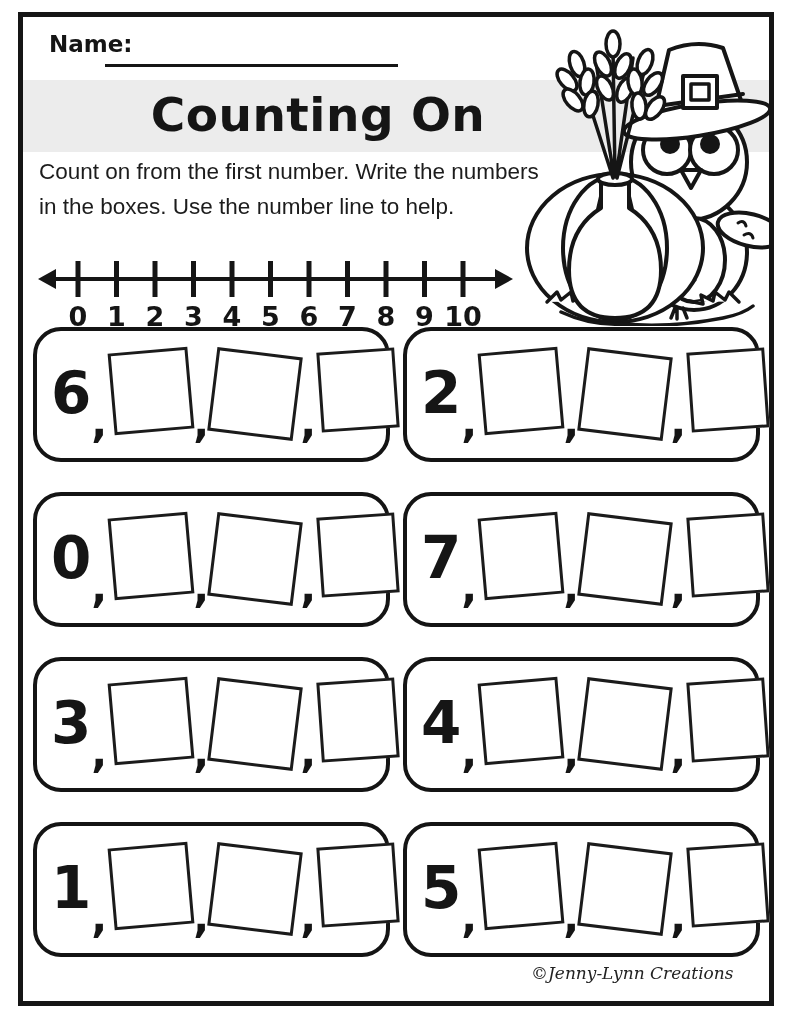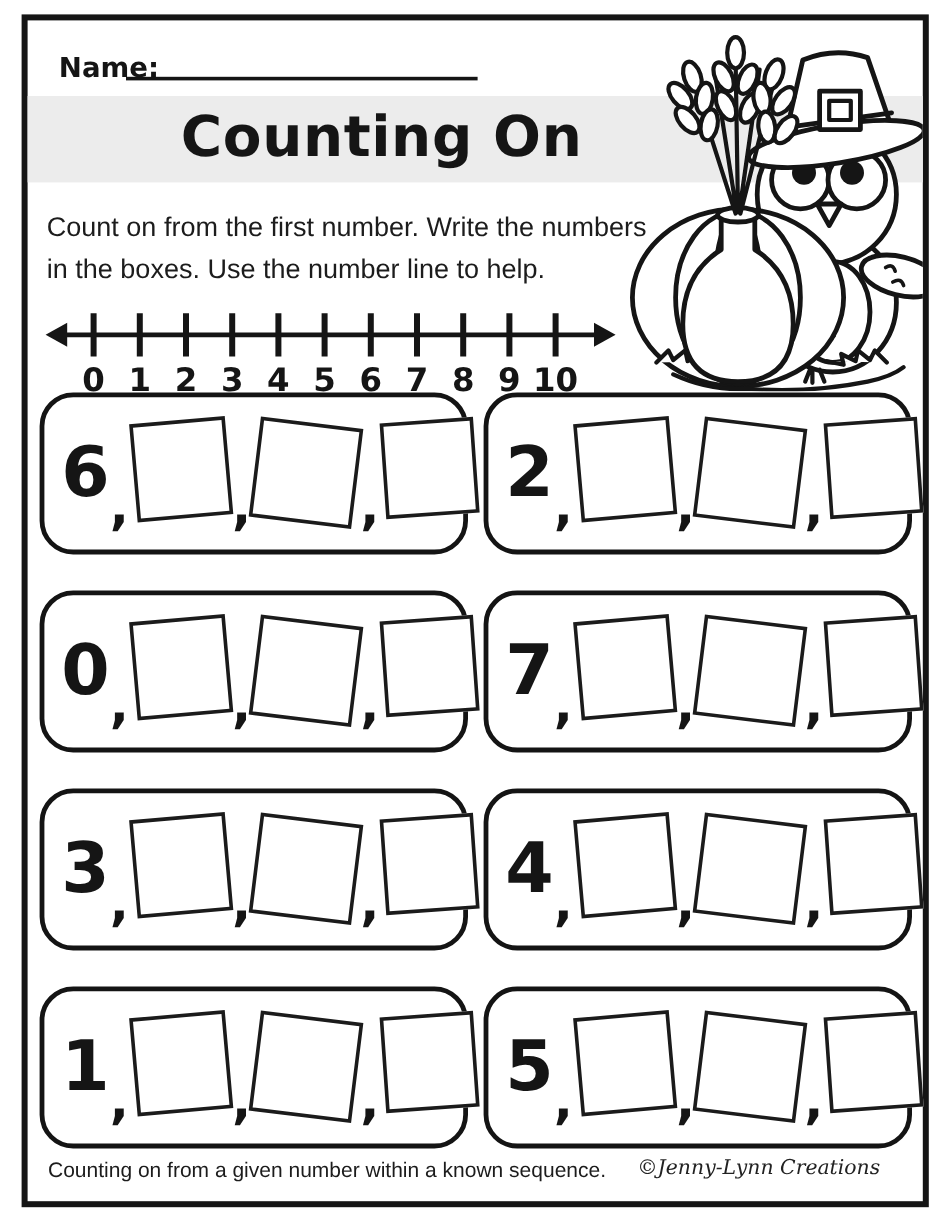--- a/index.html
+++ b/index.html
@@ -1,26 +1,26 @@
 <!DOCTYPE html>
 <html><head>
 <meta charset="utf-8">
 <style>
   html,body{margin:0;padding:0;background:#fff;}
   body{width:791px;height:1024px;position:relative;font-family:"Liberation Sans",sans-serif;color:#151515;overflow:hidden;}
   .sheet{position:absolute;left:18px;top:12px;width:746px;height:984px;border:5px solid #151515;background:#fff;}
   
-  .name-label{position:absolute;left:26px;top:14px;font-size:23px;font-weight:600;font-family:"DejaVu Sans",sans-serif;margin-top:13px;}
+  .name-label{position:absolute;left:26px;top:14px;font-size:23px;font-weight:600;font-family:"DejaVu Sans",sans-serif;}
   .name-line{position:absolute;left:82px;top:47px;width:293px;height:3px;background:#151515;}
   
   .band{position:absolute;left:0;top:63px;width:100%;height:72px;background:#ececec;}
   .title{position:absolute;left:0;top:63px;width:590px;height:72px;line-height:70px;text-align:center;
          font-family:"DejaVu Sans",sans-serif;font-size:47px;font-weight:800;letter-spacing:.5px;}
   
-  .instructions{position:absolute;left:16px;top:156px;width:520px;font-size:22.5px;line-height:1.55;color:#1c1c1c;}
+  .instructions{position:absolute;left:16px;top:138px;width:520px;font-size:22.5px;line-height:1.55;color:#1c1c1c;}
   
   .nl-wrap{position:absolute;left:14px;top:234px;}
   
   .cards{position:absolute;left:10px;top:310px;display:grid;grid-template-columns:357px 357px;grid-auto-rows:135px;column-gap:13px;row-gap:30px;}
   .card{border:4px solid #141414;border-radius:28px;background:#fff;display:flex;align-items:center;padding:0 6px 0 14px;box-sizing:border-box;}
   .start{font-family:"DejaVu Sans",sans-serif;font-size:58px;font-weight:700;line-height:1;transform:translateY(-2px);}
   .comma{font-family:"DejaVu Sans",sans-serif;font-size:42px;font-weight:700;align-self:flex-end;margin:0 1px 14px 0;line-height:1;}
   .abox{border:3.5px solid #1b1b1b;background:#fff;flex:none;}
   .b1{width:74px;height:76px;transform:rotate(-5deg);margin:0 2px 8px 3px;}
   .b2{width:80px;height:78px;transform:rotate(7deg);margin:0 2px 2px 2px;}
@@ -215,15 +215,14 @@
     <span class="start">5</span>
     <span class="comma">,</span>
     <span class="abox b1"></span>
     <span class="comma">,</span>
     <span class="abox b2"></span>
     <span class="comma">,</span>
     <span class="abox b3"></span>
   </div>
 </div>
 
-  <div class="footer-text">Counting on from a given number within a known sequence.</div>
   <div class="credit">©Jenny-Lynn Creations</div>
 </div>
 
 </body></html>

